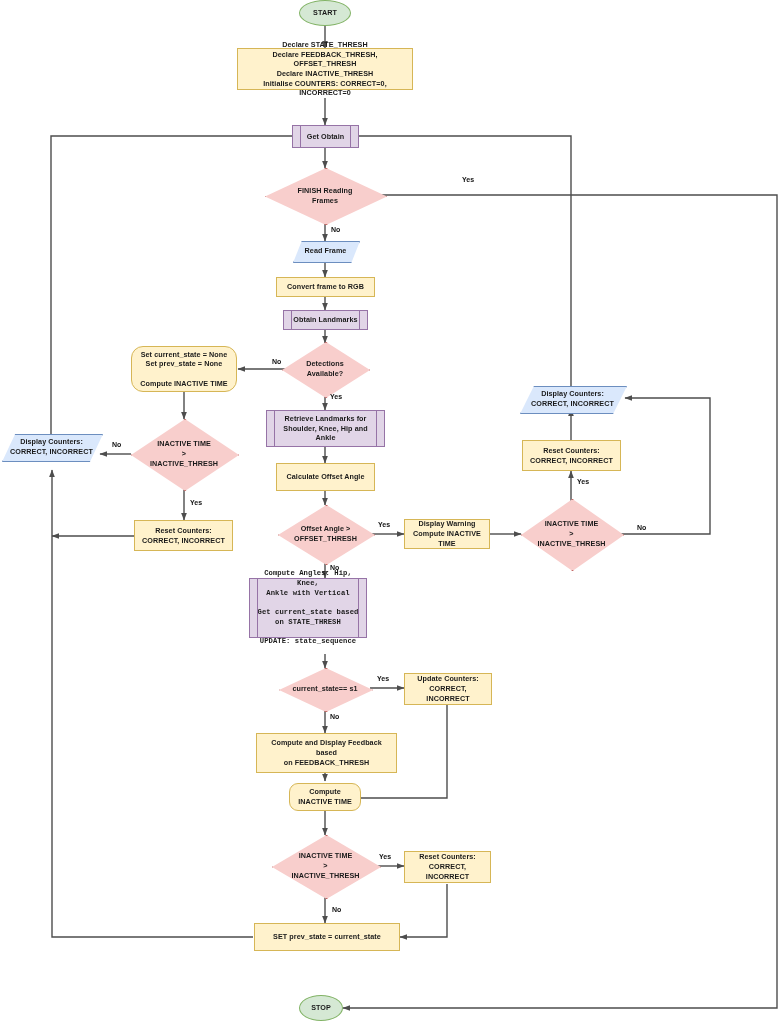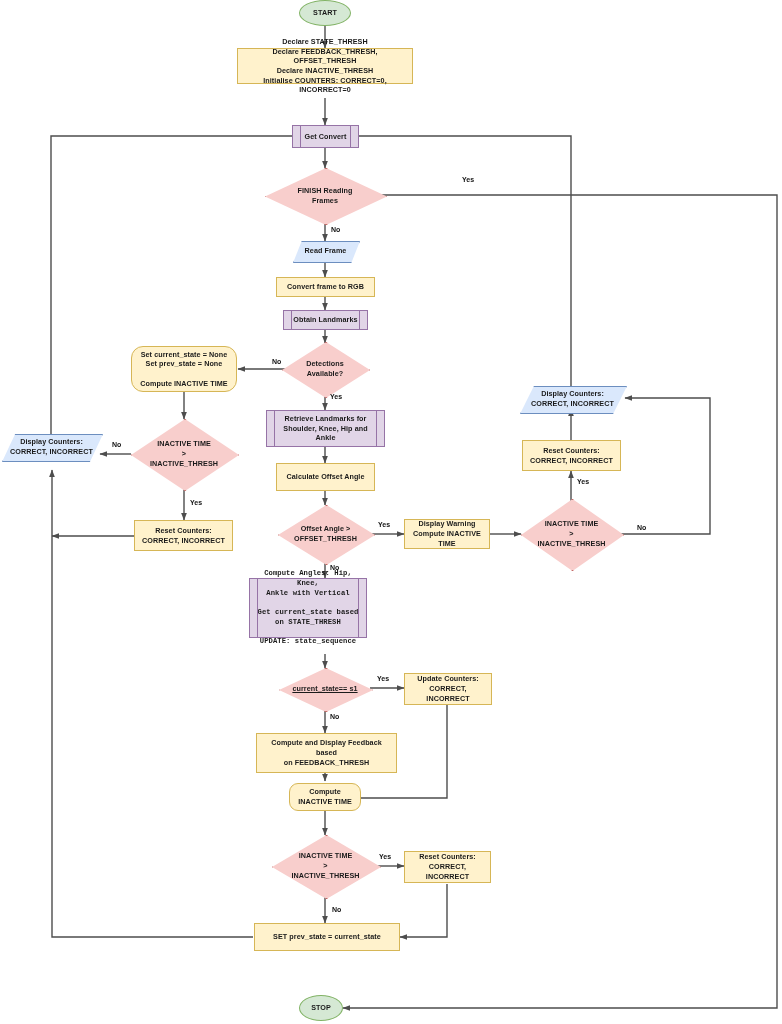--- a/index.html
+++ b/index.html
@@ -116,29 +116,29 @@
       <path d="M253,937 L52,937 L52,470"></path>
 
       <path d="M134,536 L52,536"></path>
     </g>
   </svg>
 
   <div class="node term" style="left:299px;top:0px;width:52px;height:26px;">
     <span class="txt">START</span>
   </div>
 
-  <div class="node proc" style="left:237px;top:48px;width:176px;height:36px;">
+  <div class="node proc" style="left:237px;top:48px;width:176px;height:42px;">
     <span class="txt">Declare STATE_THRESH
 Declare FEEDBACK_THRESH, OFFSET_THRESH
 Declare INACTIVE_THRESH
 Initialise COUNTERS: CORRECT=0, INCORRECT=0</span>
   </div>
 
   <div class="node pre" style="left:292px;top:125px;width:67px;height:23px;">
-    <span class="txt">Get Convert</span>
+    <span class="txt">Get Obtain</span>
   </div>
 
   <div class="node dec" style="left:265px;top:168px;width:120px;height:55px;">
     <span class="dshape"></span>
     <span class="txt">FINISH Reading
 Frames</span>
   </div>
 
   <div class="node data" style="left:293px;top:241px;width:65px;height:20px;">
     <span class="pshape"></span>
@@ -226,21 +226,21 @@
   <div class="node pre" style="left:249px;top:578px;width:118px;height:60px;font-family:Liberation Mono, monospace;">
     <span class="txt">Compute Angles: Hip, Knee,
 Ankle with Vertical
 
 Get current_state based
 on STATE_THRESH
 
 UPDATE: state_sequence</span>
   </div>
 
-  <div class="node dec" style="left:279px;top:668px;width:92px;height:42px;text-decoration:underline;">
+  <div class="node dec" style="left:279px;top:668px;width:92px;height:42px;">
     <span class="dshape"></span>
     <span class="txt">current_state== s1</span>
   </div>
 
   <div class="node proc" style="left:404px;top:673px;width:88px;height:32px;">
     <span class="txt">Update Counters:
 CORRECT, INCORRECT</span>
   </div>
 
   <div class="node proc" style="left:256px;top:733px;width:141px;height:40px;">

